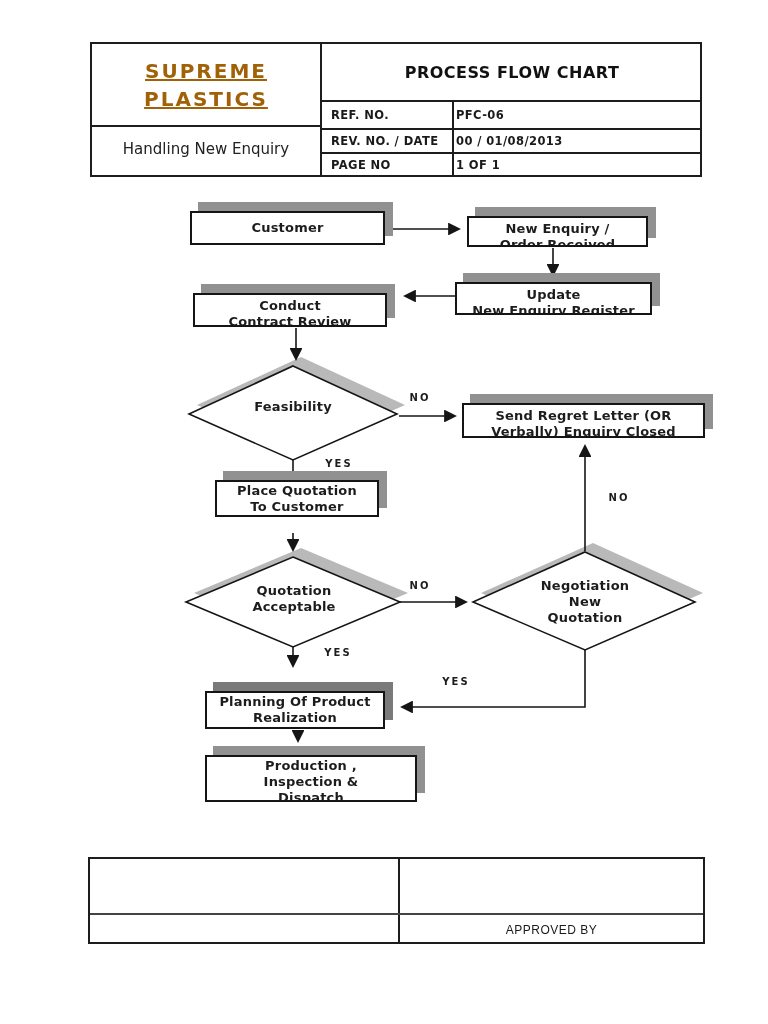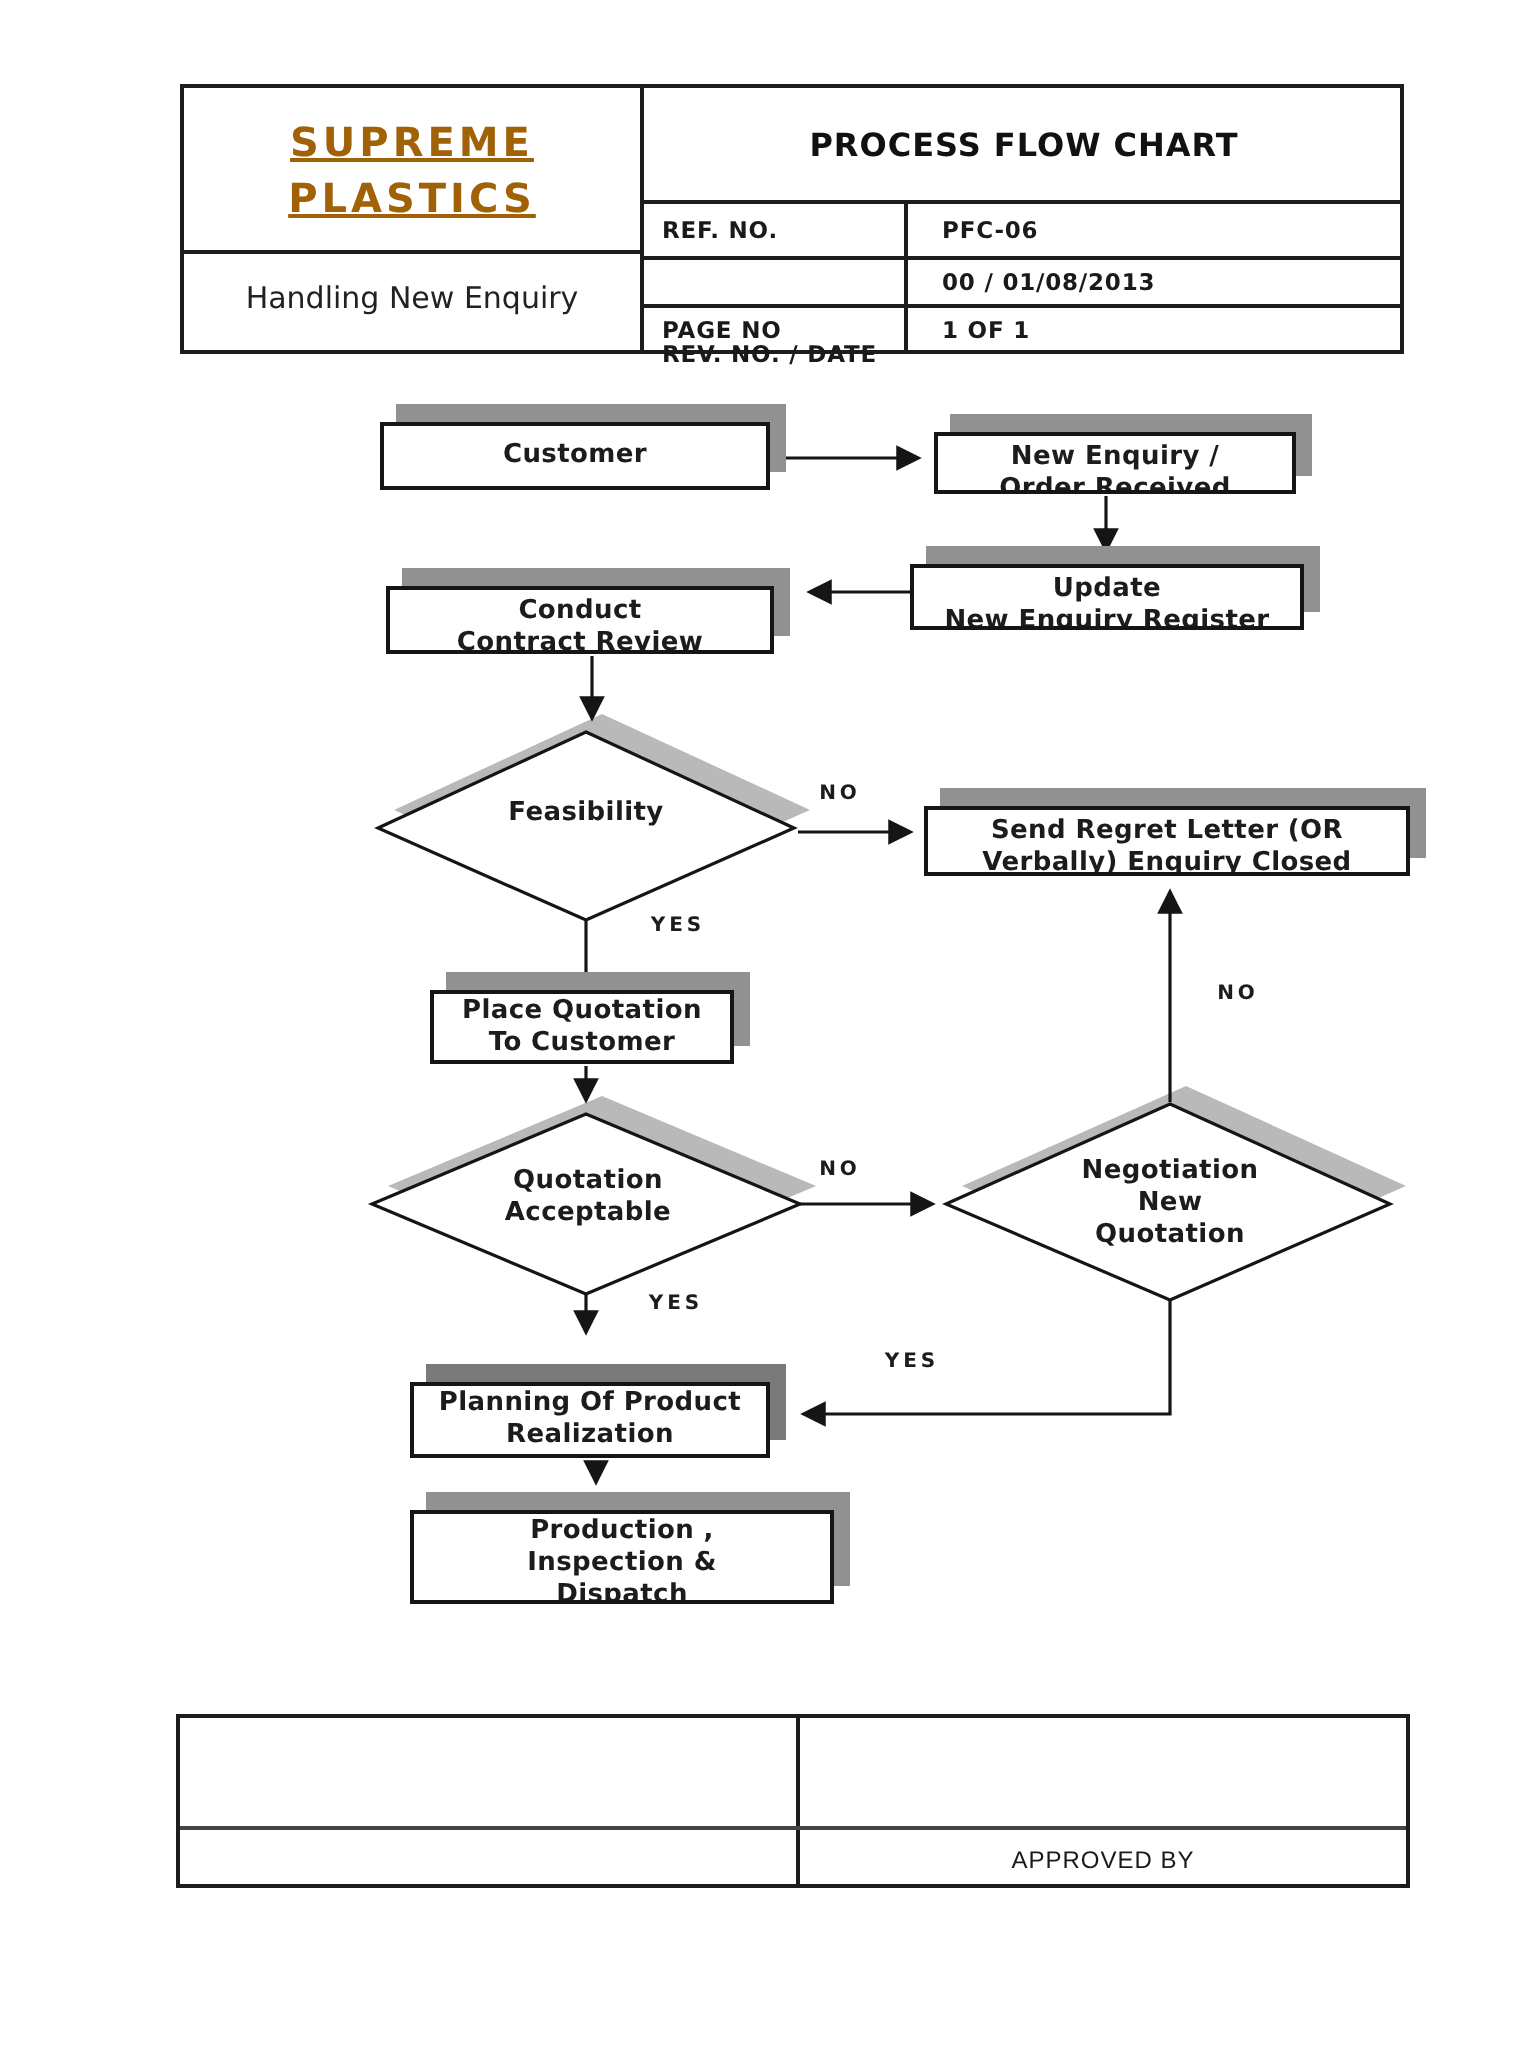--- a/index.html
+++ b/index.html
@@ -12,21 +12,21 @@
   #hdr .vline, #hdr .hline { position:absolute; background:#1d1d1d; }
   .cell { position:absolute; display:flex; align-items:center; }
   .cell.center { justify-content:center; text-align:center; }
   #company-cell { left:0; top:0; width:228px; height:81px; flex-direction:column; justify-content:center; }
   .company-line { color:#a16207; font-weight:bold; font-size:20px; line-height:28px; letter-spacing:2px; text-decoration:underline; }
   #process-name-cell { left:0; top:81px; width:228px; height:48px; justify-content:center; }
   #process-name-cell .t { font-size:15px; font-weight:400; color:#222; }
   #doc-title-cell { left:230px; top:0; width:380px; height:56px; justify-content:center; }
   #doc-title-cell .t { font-size:16px; font-weight:bold; letter-spacing:0.5px; color:#111; }
   .fld-label { font-size:11.5px; font-weight:bold; letter-spacing:0.4px; padding-left:9px;text-align:center; }
-  .fld-value { font-size:11.5px; font-weight:bold; letter-spacing:0.4px; padding-left:17px; }
+  .fld-value { font-size:11.5px; font-weight:bold; letter-spacing:0.4px; padding-left:2px; }
 
   
   #flow-svg { position:absolute; left:0; top:0; width:768px; height:1024px; }
   .node { position:absolute; }
   .node .shadow { position:absolute; left:0; top:0; width:100%; height:100%; transform:translate(8px,-9px); background:#919191; }
   .node.dark .shadow { background:#7a7a7a; }
   .node .face { position:relative; width:100%; height:100%; background:#fff; border:2px solid #151515; overflow:hidden; text-align:center; }
   .node .ln, .dtext .ln { font-size:13px; line-height:16px; font-weight:bold; color:#1c1c1c; letter-spacing:0.2px; white-space:nowrap; }
   .pt3 { padding-top:3px; } .pt7 { padding-top:7px; } .pt0 { padding-top:1px; }
   .dtext { position:absolute; transform:translate(-50%,-50%); text-align:center; }
@@ -65,21 +65,21 @@
       <div class="t">Handling New Enquiry</div>
     </div>
 
     <div class="cell" style="left:230px; top:58px; width:130px; height:26px;">
       <span class="fld-label">REF. NO.</span>
     </div>
     <div class="cell" style="left:362px; top:58px; width:248px; height:26px;">
       <span class="fld-value">PFC-06</span>
     </div>
 
-    <div class="cell" style="left:230px; top:86px; width:130px; height:22px;margin-top:36px;">
+    <div class="cell" style="left:230px; top:86px; width:130px; height:22px;">
       <span class="fld-label">REV. NO. / DATE</span>
     </div>
     <div class="cell" style="left:362px; top:86px; width:248px; height:22px;">
       <span class="fld-value">00 / 01/08/2013</span>
     </div>
 
     <div class="cell" style="left:230px; top:110px; width:130px; height:21px;">
       <span class="fld-label">PAGE NO</span>
     </div>
     <div class="cell" style="left:362px; top:110px; width:248px; height:21px;">
@@ -148,21 +148,21 @@
   </div>
 
   <div class="node" style="left:462px; top:403px; width:243px; height:35px;">
     <div class="shadow"></div>
     <div class="face pt3">
       <div class="ln">Send Regret Letter (OR</div>
       <div class="ln">Verbally) Enquiry Closed</div>
     </div>
   </div>
 
-  <div class="node" style="left:215px; top:495px; width:152px; height:37px;">
+  <div class="node" style="left:215px; top:480px; width:164px; height:37px;">
     <div class="shadow"></div>
     <div class="face pt0">
       <div class="ln">Place Quotation</div>
       <div class="ln">To Customer</div>
     </div>
   </div>
 
   <div class="node dark" style="left:205px; top:691px; width:180px; height:38px;">
     <div class="shadow"></div>
     <div class="face pt0">

